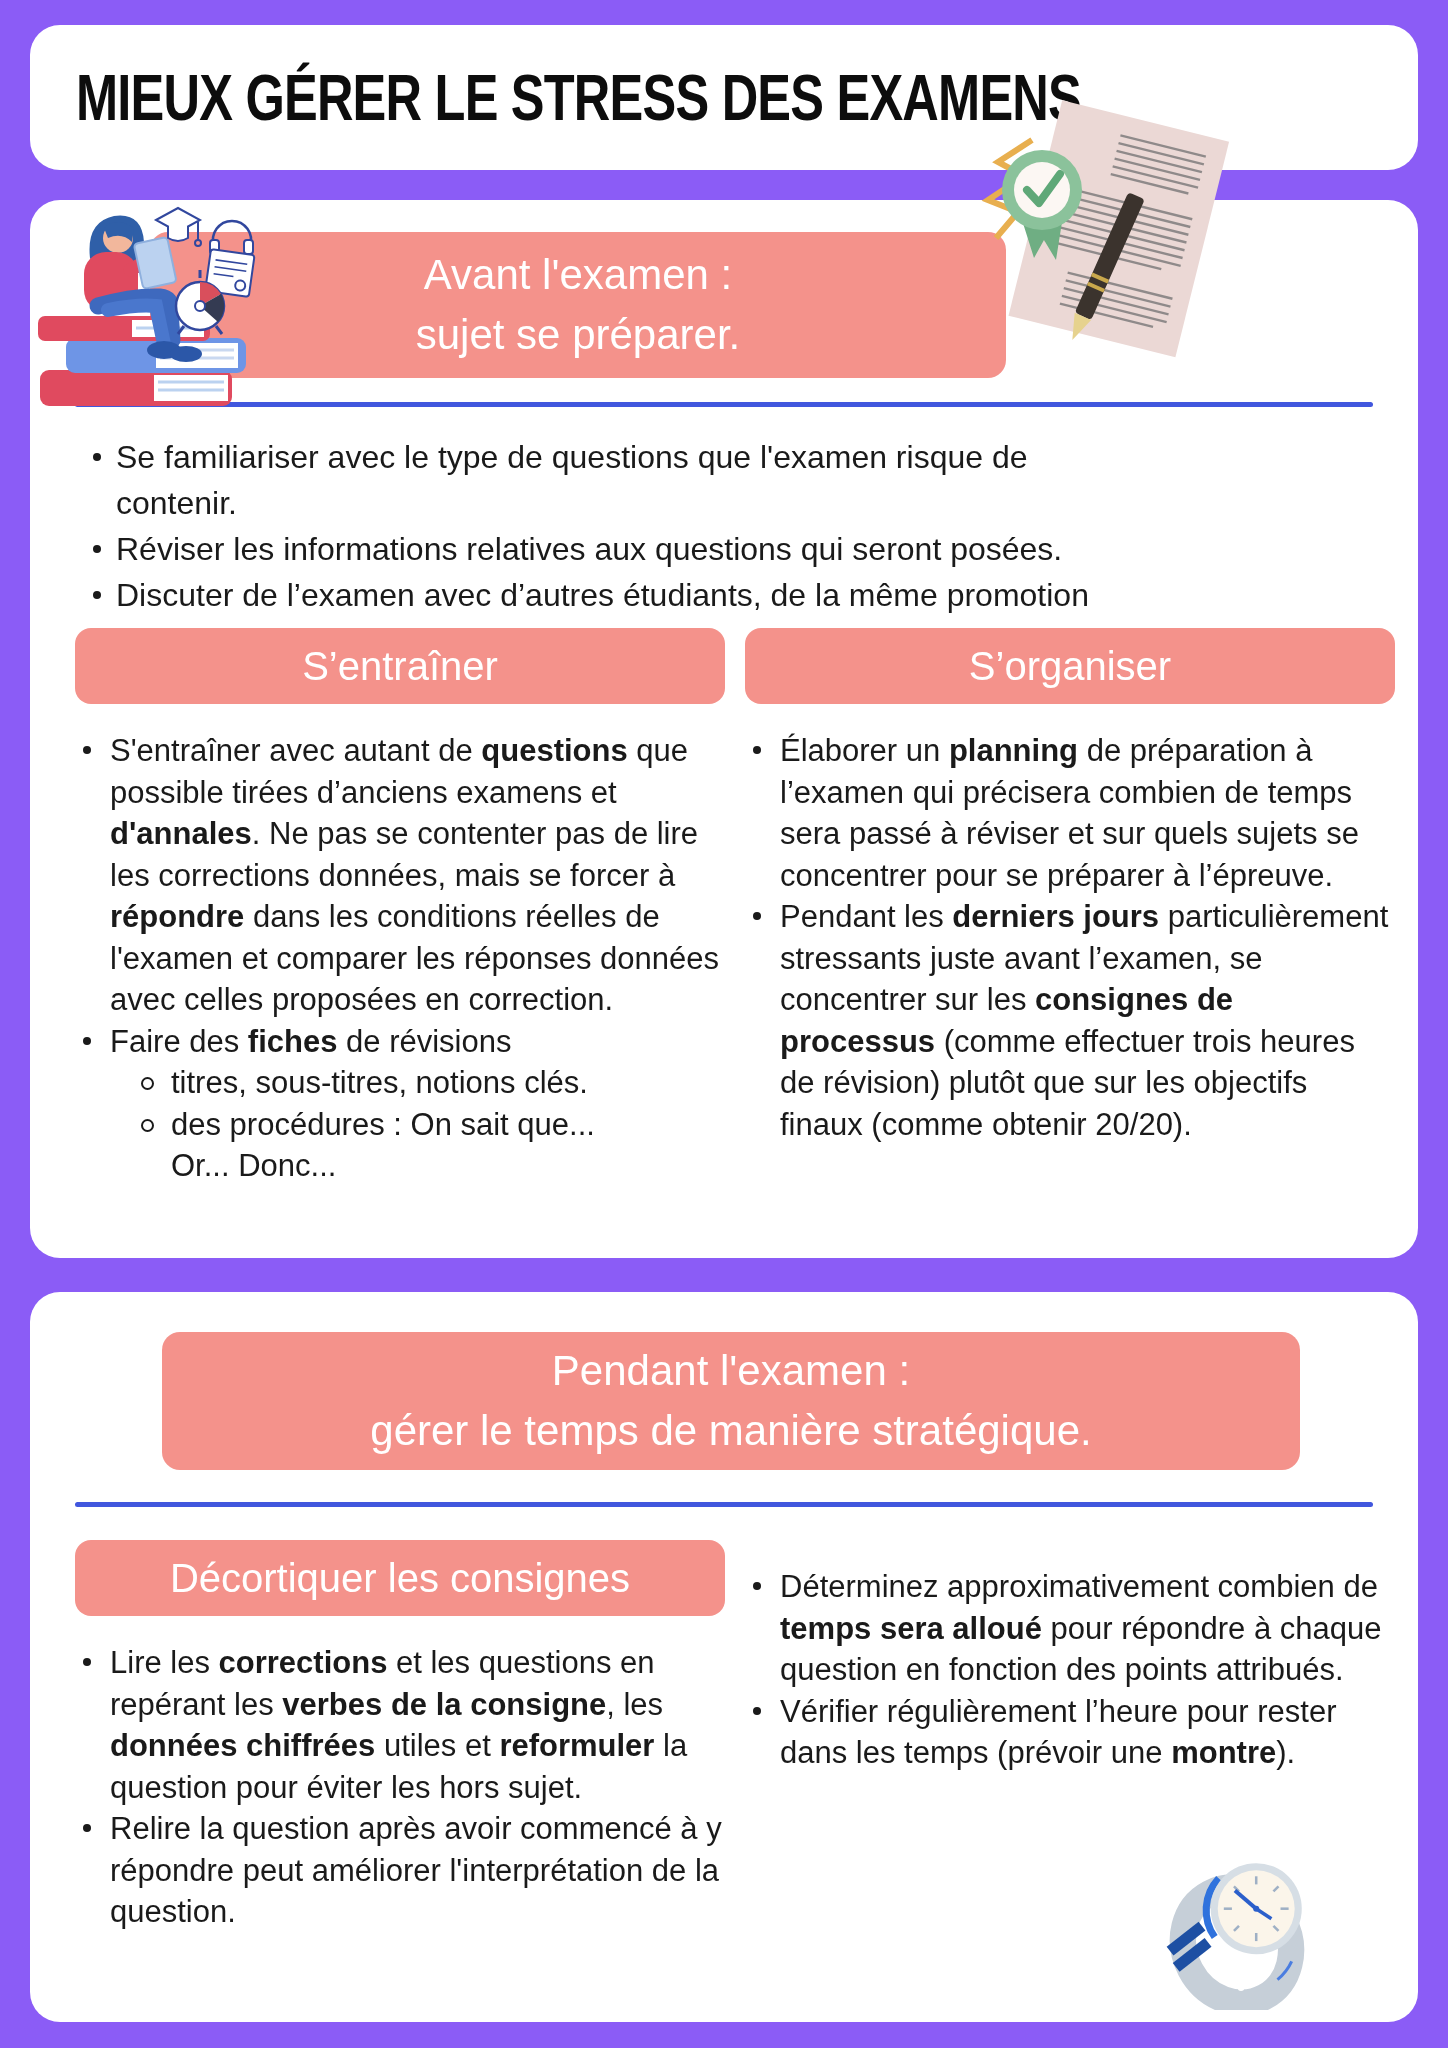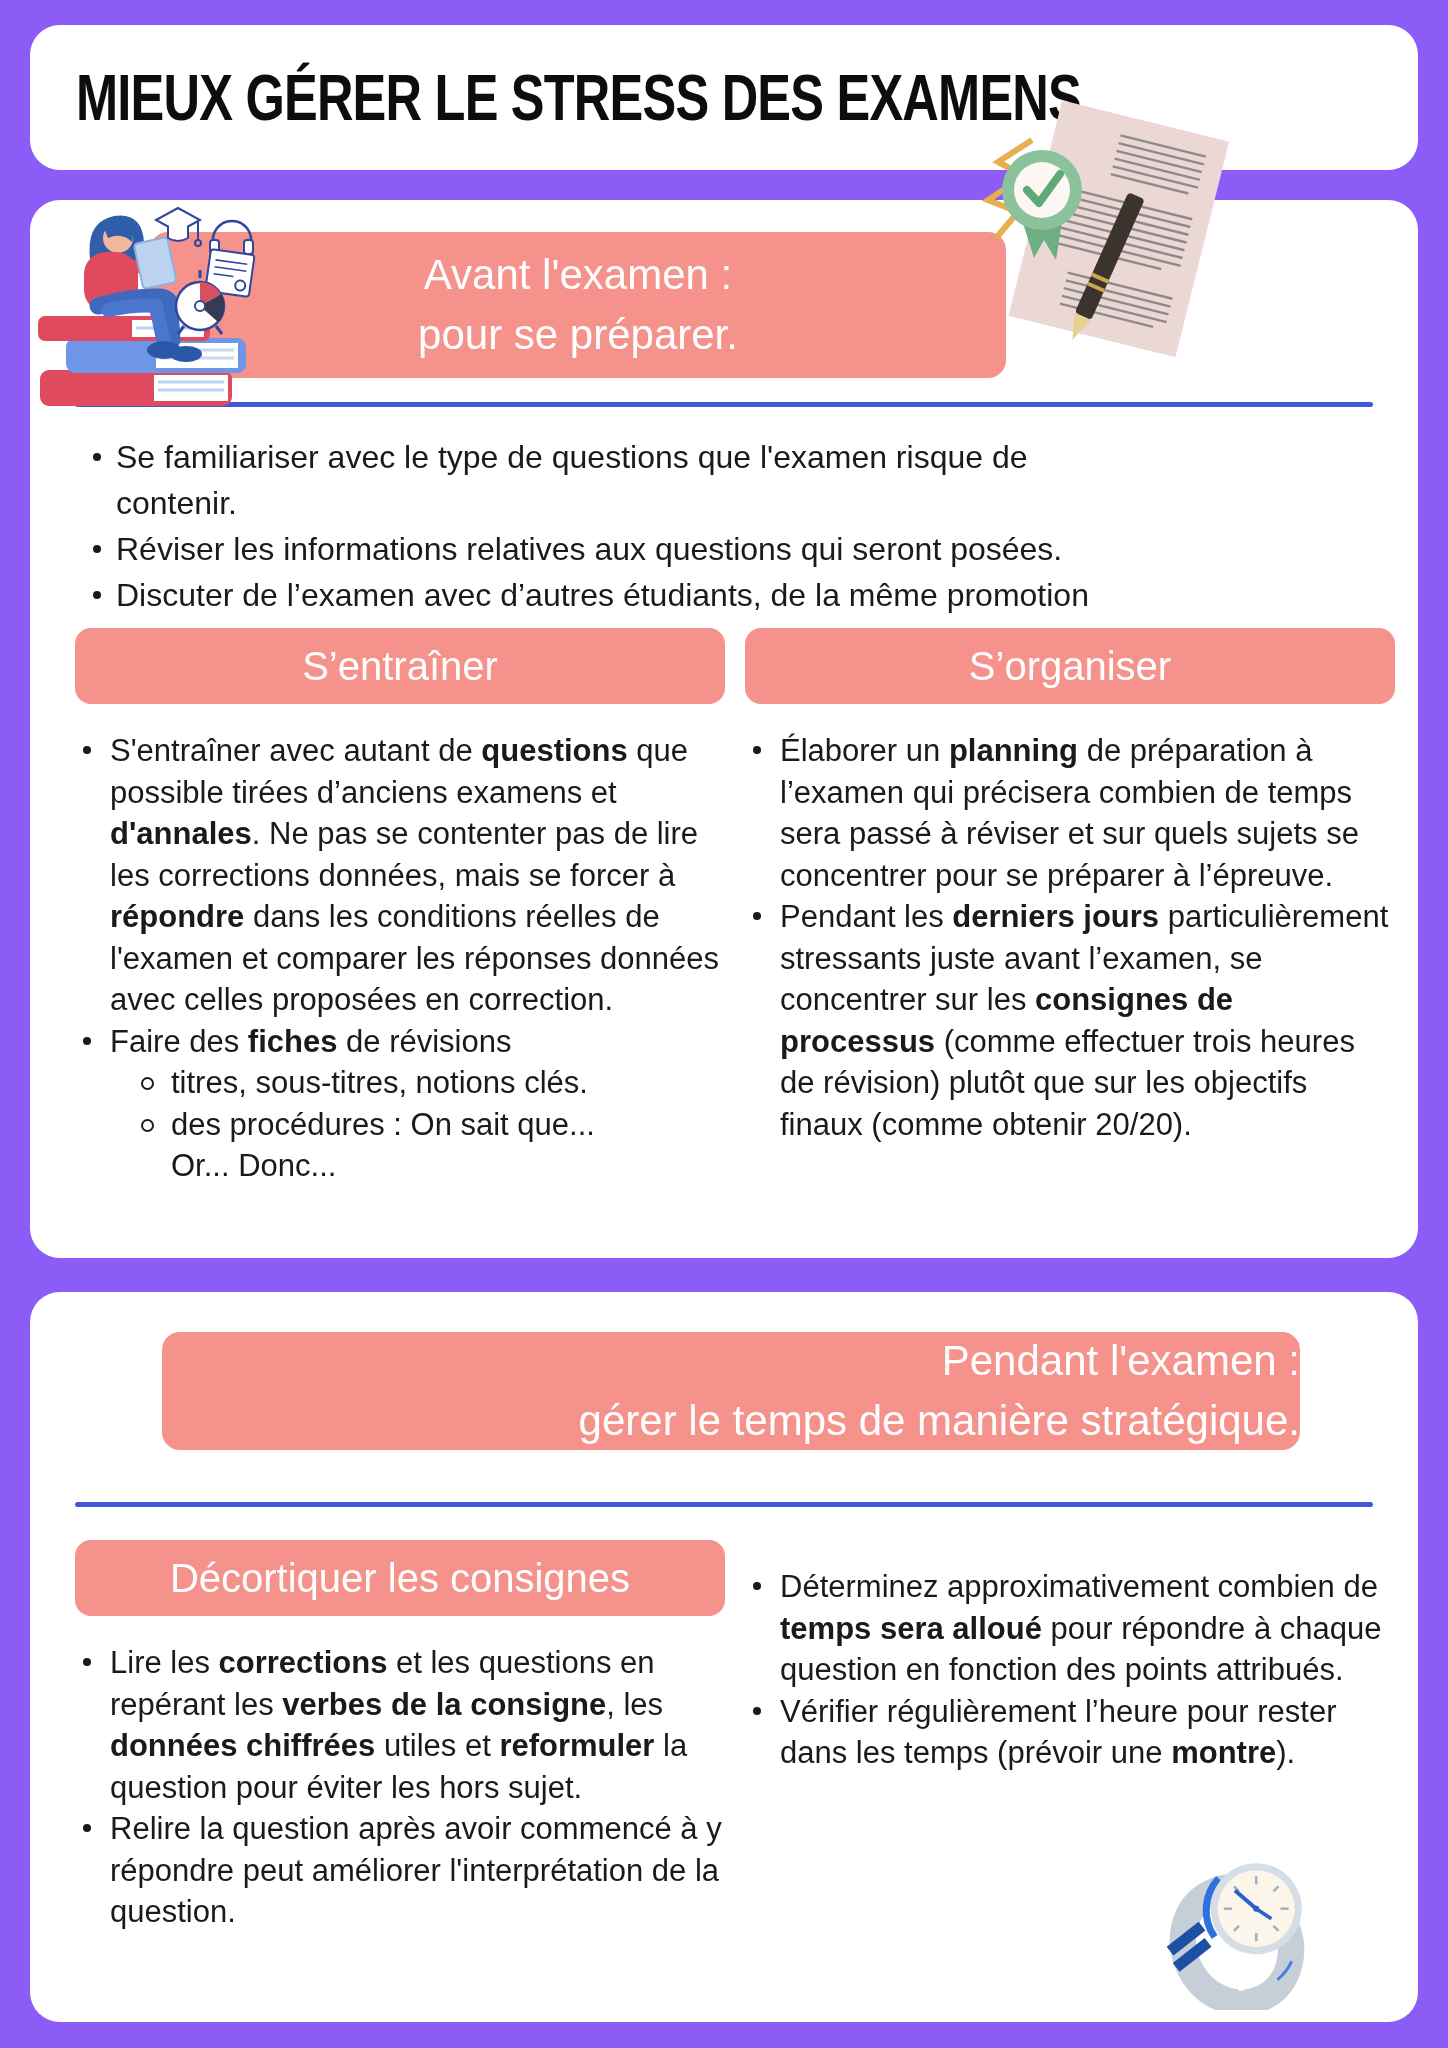--- a/index.html
+++ b/index.html
@@ -13,21 +13,21 @@
                 margin-left:46px; white-space:nowrap; transform:scaleX(0.79); transform-origin:left center; }
 
   .card { position:absolute; left:30px; width:1388px; background:#ffffff; border-radius:30px; z-index:1; }
   .card1 { top:200px; height:1058px; }
   .card2 { top:1292px; height:730px; }
 
   .banner { position:absolute; background:#F4928B; border-radius:18px; color:#fff; text-align:center;
             display:flex; flex-direction:column; justify-content:center; gap:14px; z-index:2; }
   .banner .line { font-size:42px; line-height:1.1; }
   .banner1 { left:120px; top:32px; width:856px; height:146px; }
-  .banner2 { left:132px; top:40px; width:1138px; height:118px;align-items:flex-end; }
+  .banner2 { left:132px; top:40px; width:1138px; height:138px; }
 
   .divider { position:absolute; left:45px; width:1298px; height:5px; background:#4157DE; border-radius:3px; z-index:1; }
   .divider1 { top:202px; }
   .divider2 { top:210px; }
 
   ul { list-style:none; }
   .b-item { position:relative; padding-left:26px; }
   .b-item::before { content:""; position:absolute; left:3px; width:8px; height:8px;
                     border-radius:50%; background:#1a1a1a; }
   .intro { position:absolute; left:60px; top:234px; width:1012px; z-index:2; }
@@ -60,21 +60,21 @@
 <div class="page">
 
   <div class="titlebar">
     <div class="main-title">MIEUX GÉRER LE STRESS DES EXAMENS</div>
   </div>
 
   <div class="card card1">
 
     <div class="banner banner1">
       <div class="line">Avant l'examen :</div>
-      <div class="line">pour se préparer.</div>
+      <div class="line">sujet se préparer.</div>
     </div>
 
     <div class="divider divider1"></div>
 
     <ul class="intro">
       <li class="b-item">Se familiariser avec le type de questions que l'examen risque de contenir.</li>
       <li class="b-item">Réviser les informations relatives aux questions qui seront posées.</li>
       <li class="b-item">Discuter de l’examen avec d’autres étudiants, de la même promotion et des années précédentes.</li>
     </ul>
 

